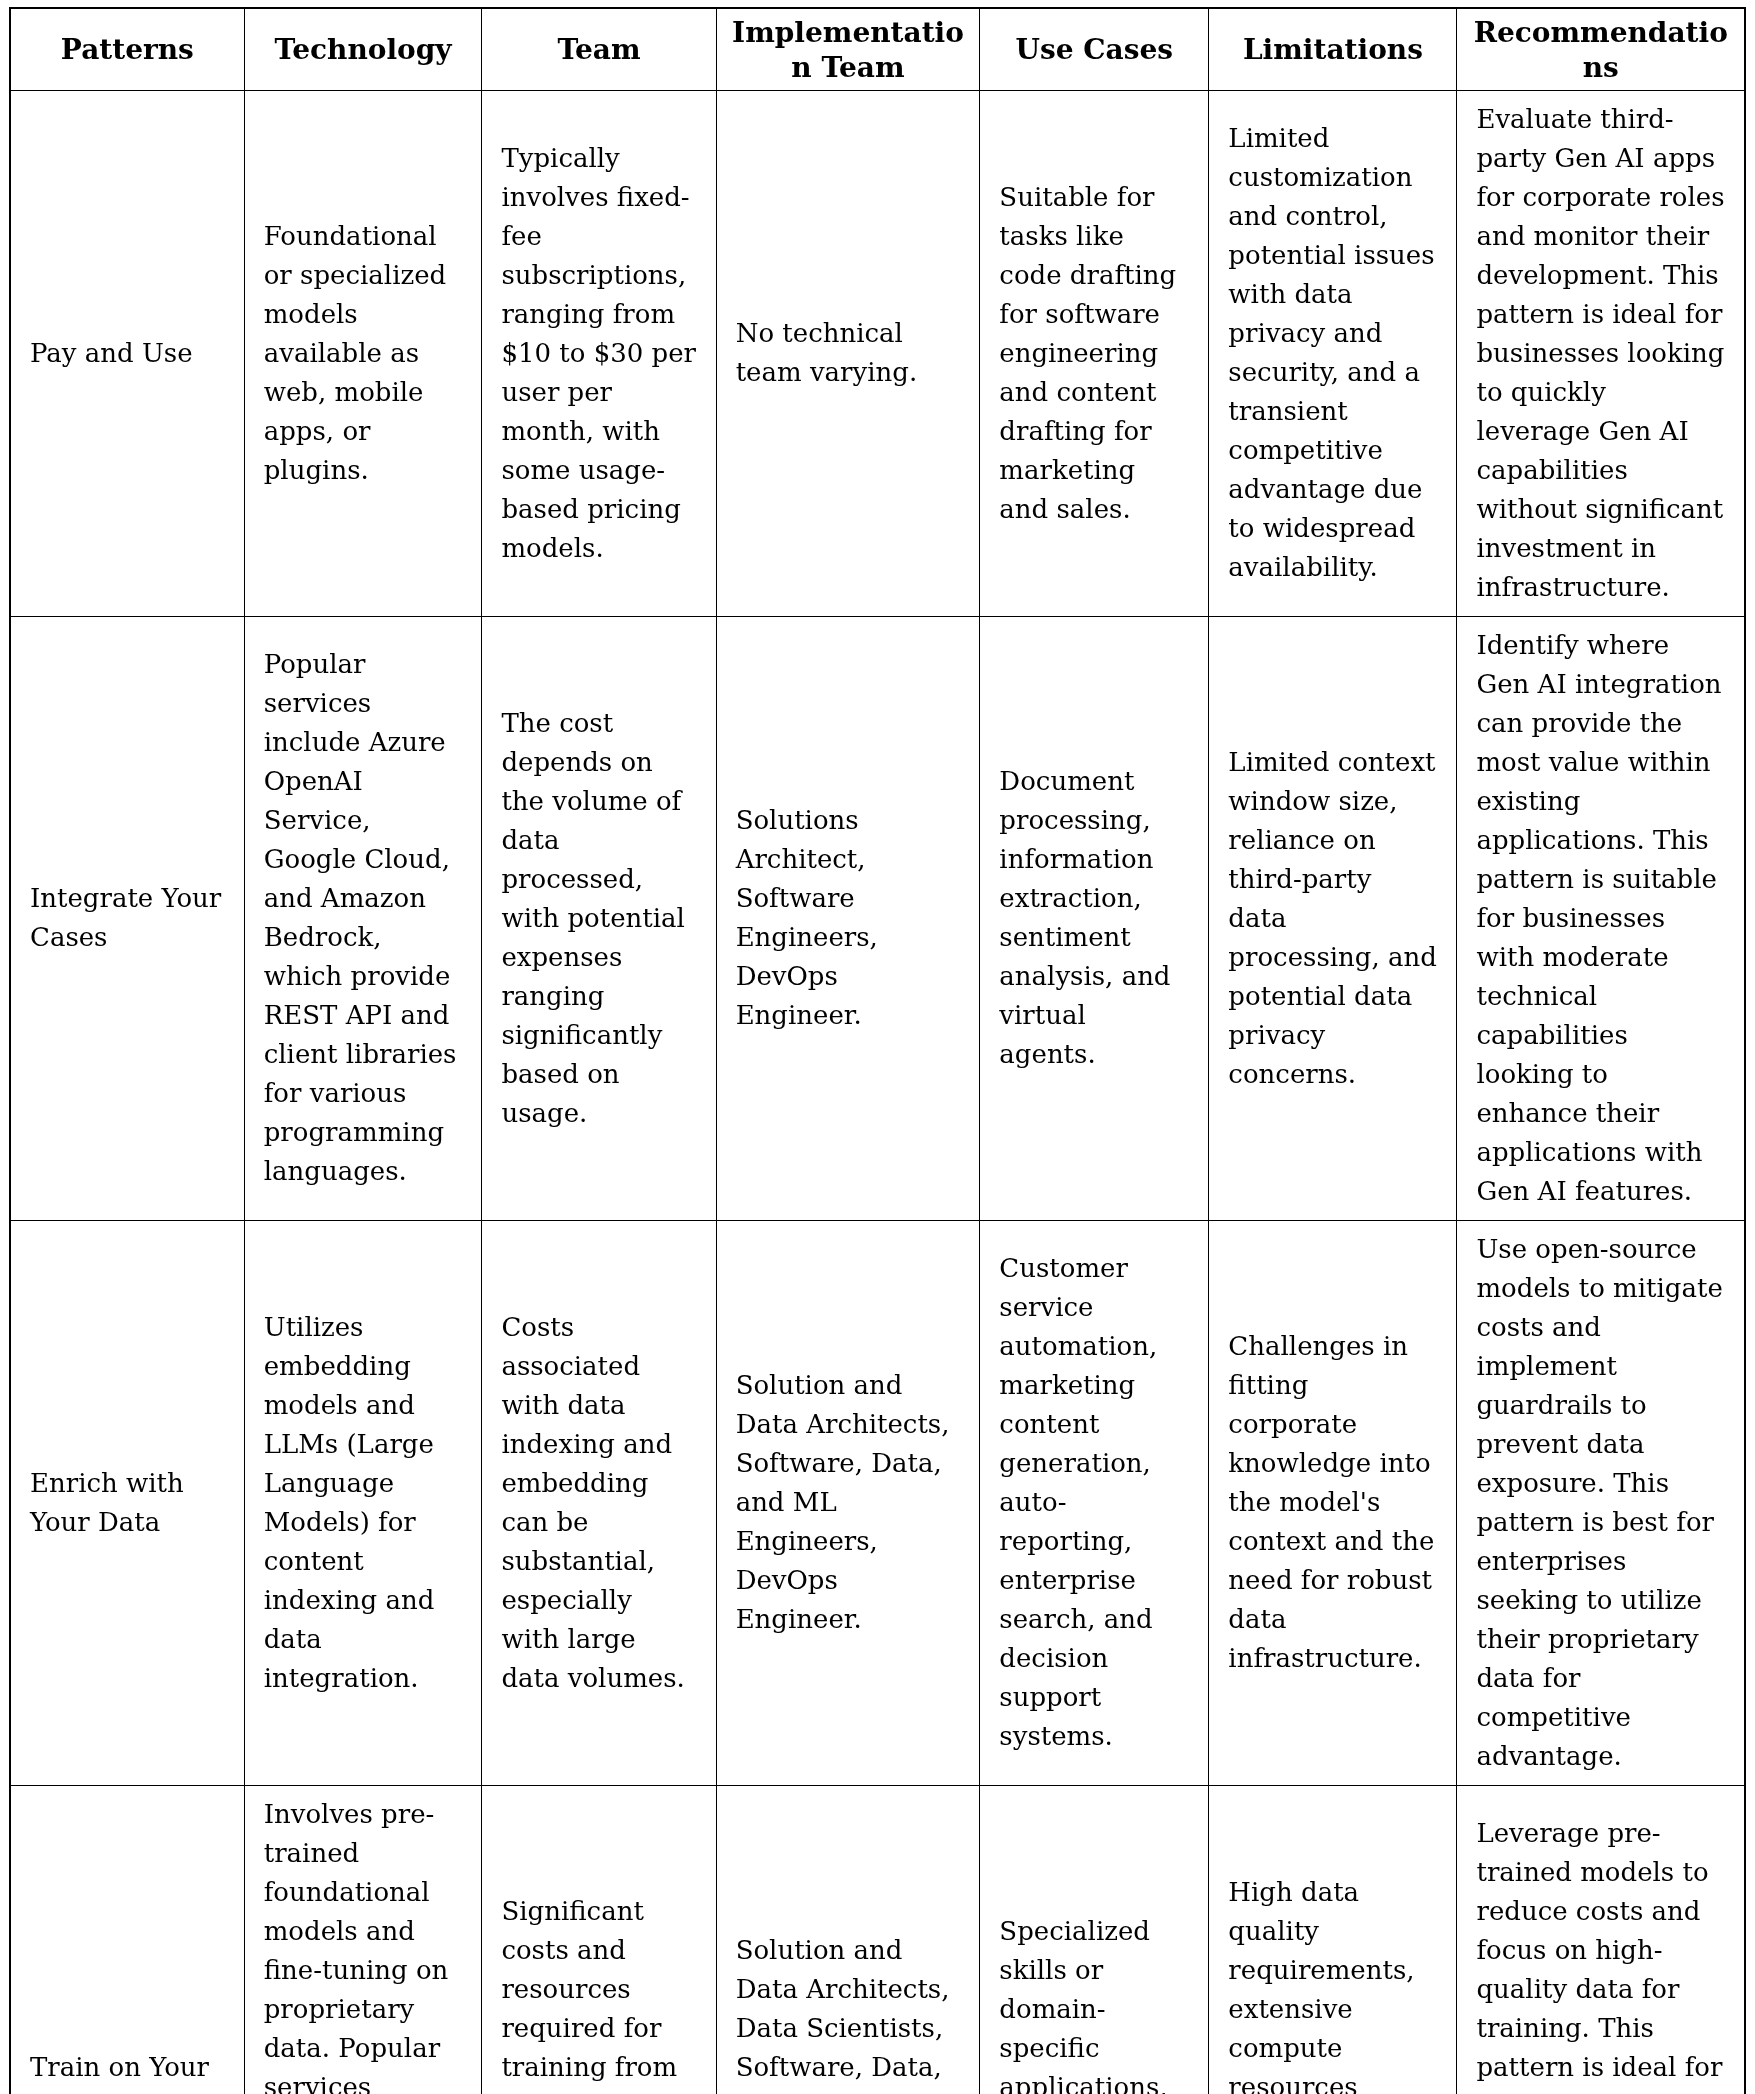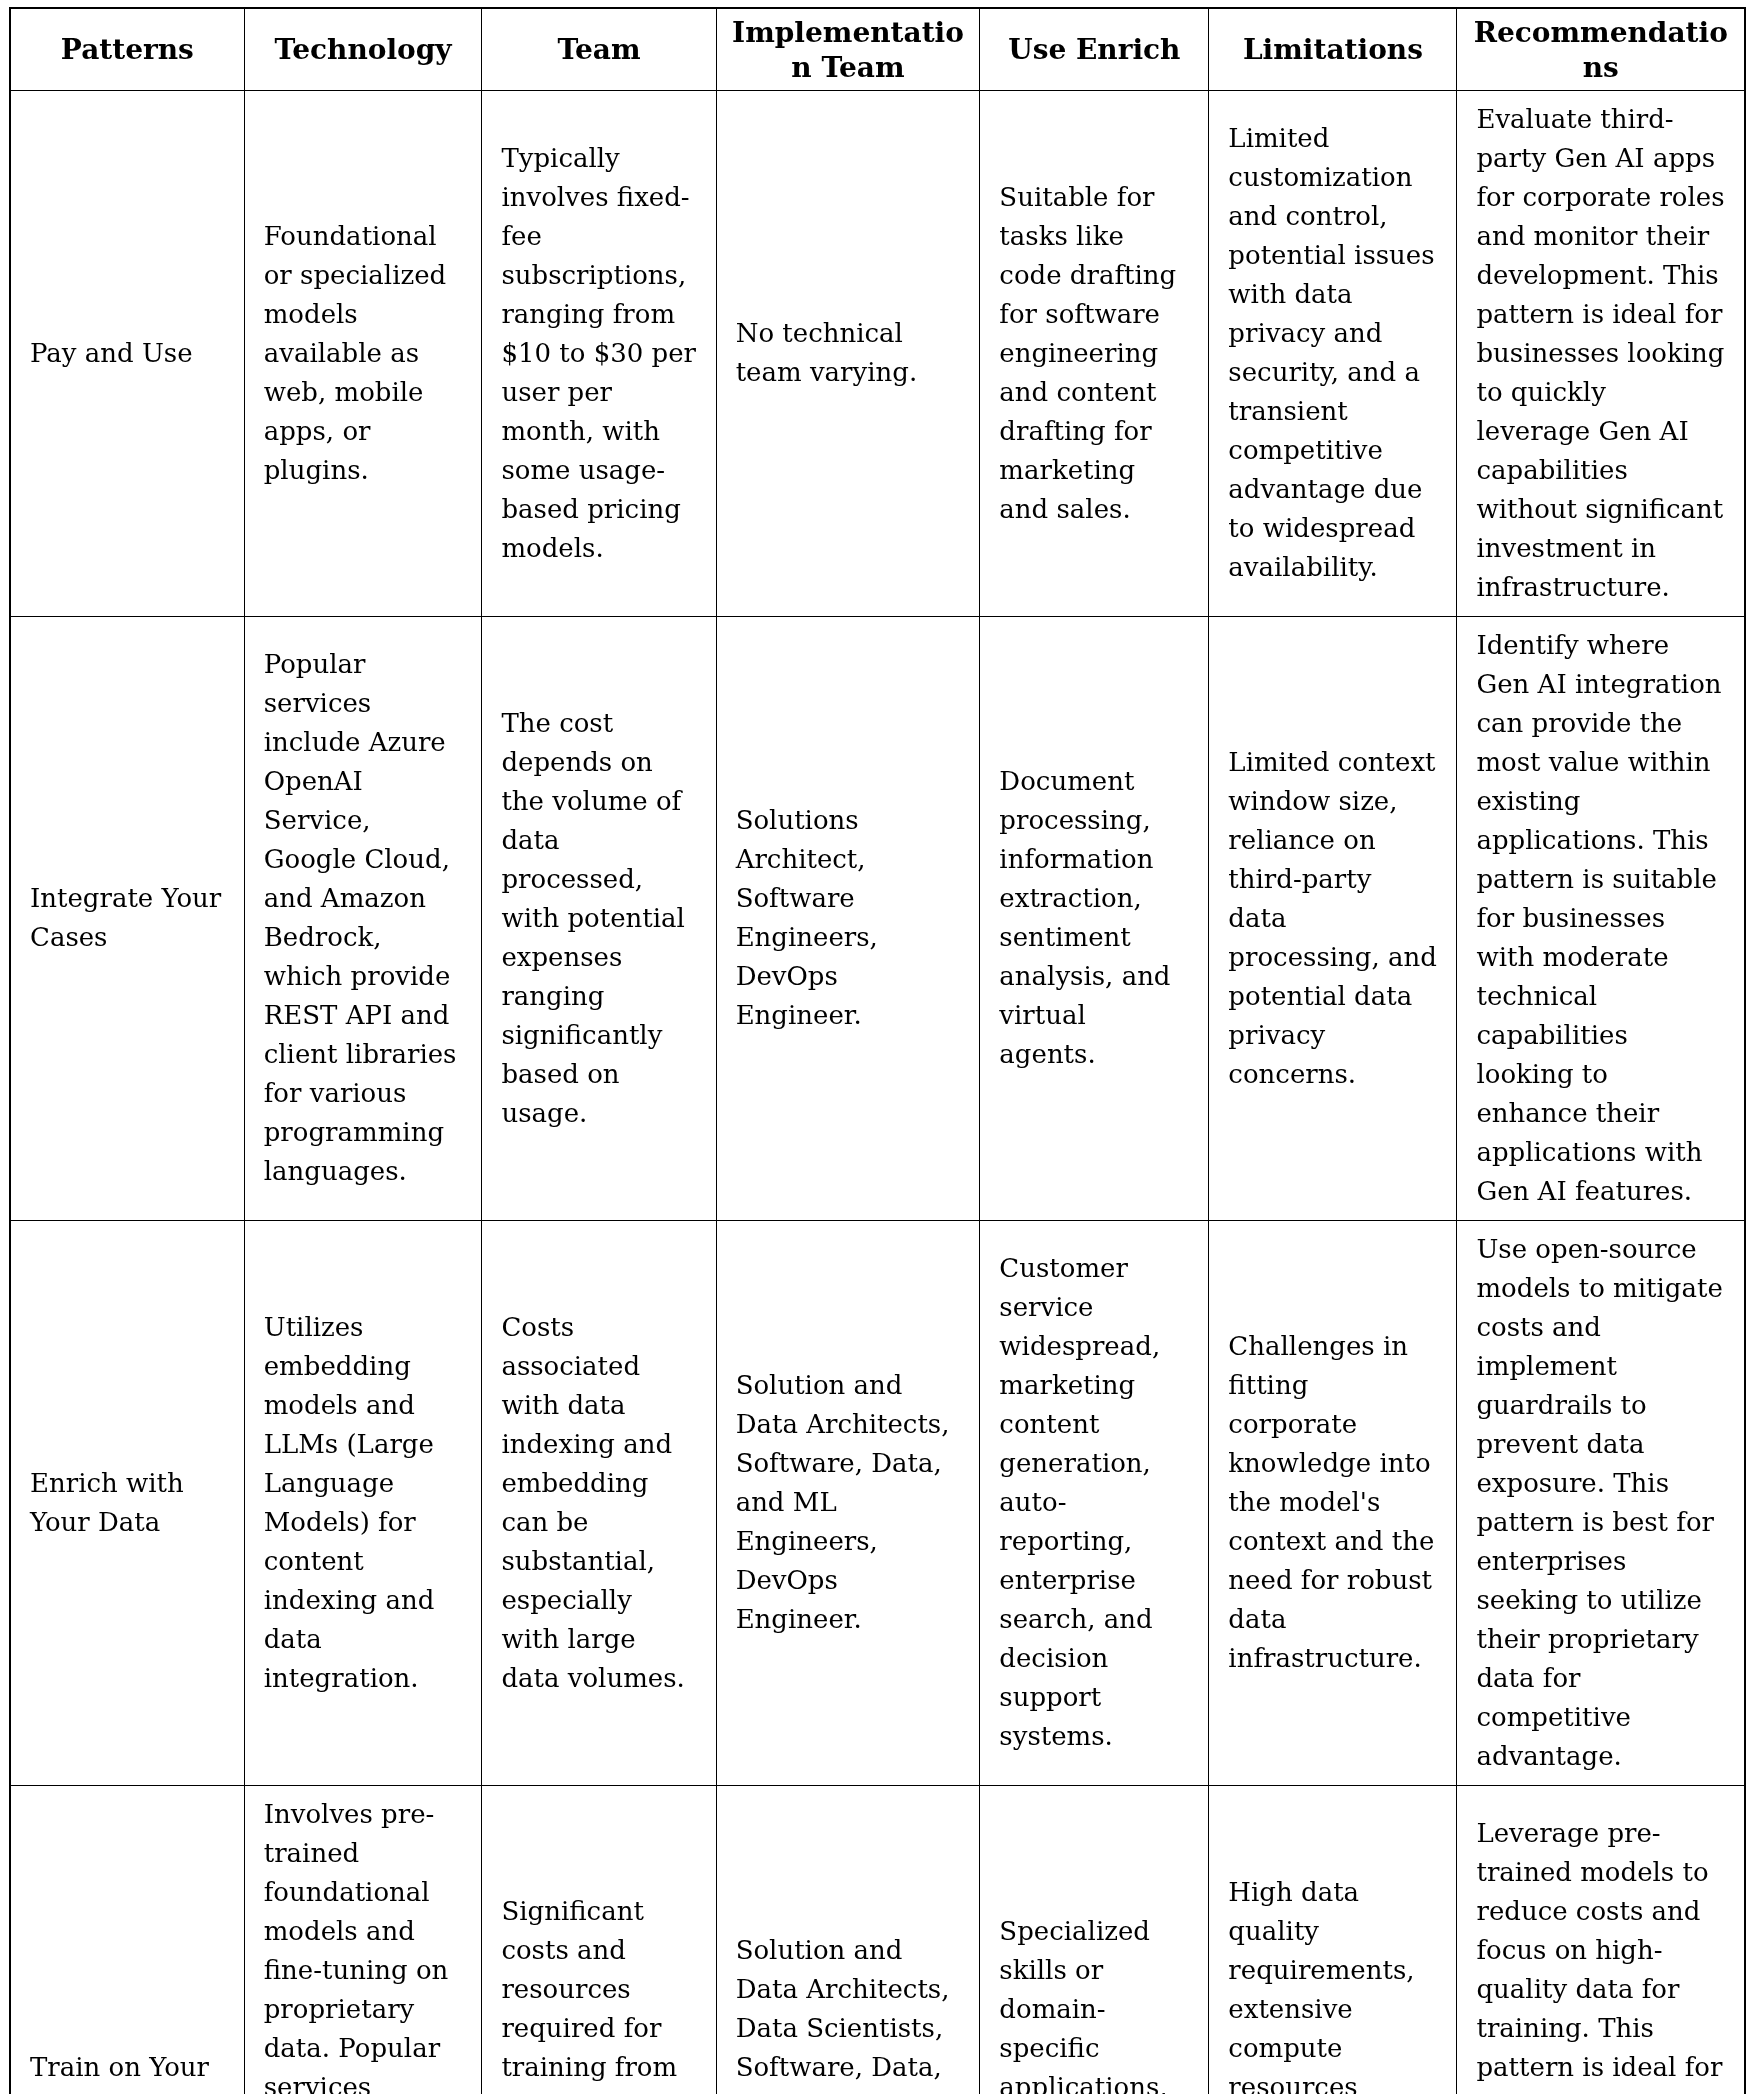--- a/index.html
+++ b/index.html
@@ -73,21 +73,21 @@
         <col style="width:13.2%">
         <col style="width:14.3%">
         <col style="width:16.6%">
       </colgroup>
       <tbody>
         <tr class="header-row">
           <th>Patterns</th>
           <th>Technology</th>
           <th>Team</th>
           <th>Implementation Team</th>
-          <th>Use Enrich</th>
+          <th>Use Cases</th>
           <th>Limitations</th>
           <th>Recommendations</th>
         </tr>
 
         <tr class="row-pay">
           <td>Pay and Use</td>
           <td>Foundational or specialized models available as web, mobile apps, or plugins.</td>
           <td>Typically involves fixed-fee subscriptions, ranging from $10 to $30 per user per month, with some usage-based pricing models.</td>
           <td>No technical team varying.</td>
           <td>Suitable for tasks like code drafting for software engineering and content drafting for marketing and sales.</td>
@@ -103,21 +103,21 @@
           <td>Document processing, information extraction, sentiment analysis, and virtual agents.</td>
           <td>Limited context window size, reliance on third-party data processing, and potential data privacy concerns.</td>
           <td class="rec-cell">Identify where Gen AI integration can provide the most value within existing applications. This pattern is suitable for businesses with moderate technical capabilities looking to enhance their applications with Gen AI features.</td>
         </tr>
 
         <tr class="row-enrich">
           <td>Enrich with Your Data</td>
           <td>Utilizes embedding models and LLMs (Large Language Models) for content indexing and data integration.</td>
           <td>Costs associated with data indexing and embedding can be substantial, especially with large data volumes.</td>
           <td>Solution and Data Architects, Software, Data, and ML Engineers, DevOps Engineer.</td>
-          <td>Customer service widespread, marketing content generation, auto-reporting, enterprise search, and decision support systems.</td>
+          <td>Customer service automation, marketing content generation, auto-reporting, enterprise search, and decision support systems.</td>
           <td>Challenges in fitting corporate knowledge into the model's context and the need for robust data infrastructure.</td>
           <td class="rec-cell">Use open-source models to mitigate costs and implement guardrails to prevent data exposure. This pattern is best for enterprises seeking to utilize their proprietary data for competitive advantage.</td>
         </tr>
 
         <tr class="row-train">
           <td>Train on Your Data</td>
           <td>Involves pre-trained foundational models and fine-tuning on proprietary data. Popular services include Google Vertex AI, Amazon SageMaker, and HuggingFace Hub.</td>
           <td>Significant costs and resources required for training from scratch, with expenses varying based on the model and approach.</td>
           <td>Solution and Data Architects, Data Scientists, Software, Data, and ML Engineers, DevOps Engineer.</td>
           <td>Specialized skills or domain-specific applications, such as legal, medical, and financial services.</td>

